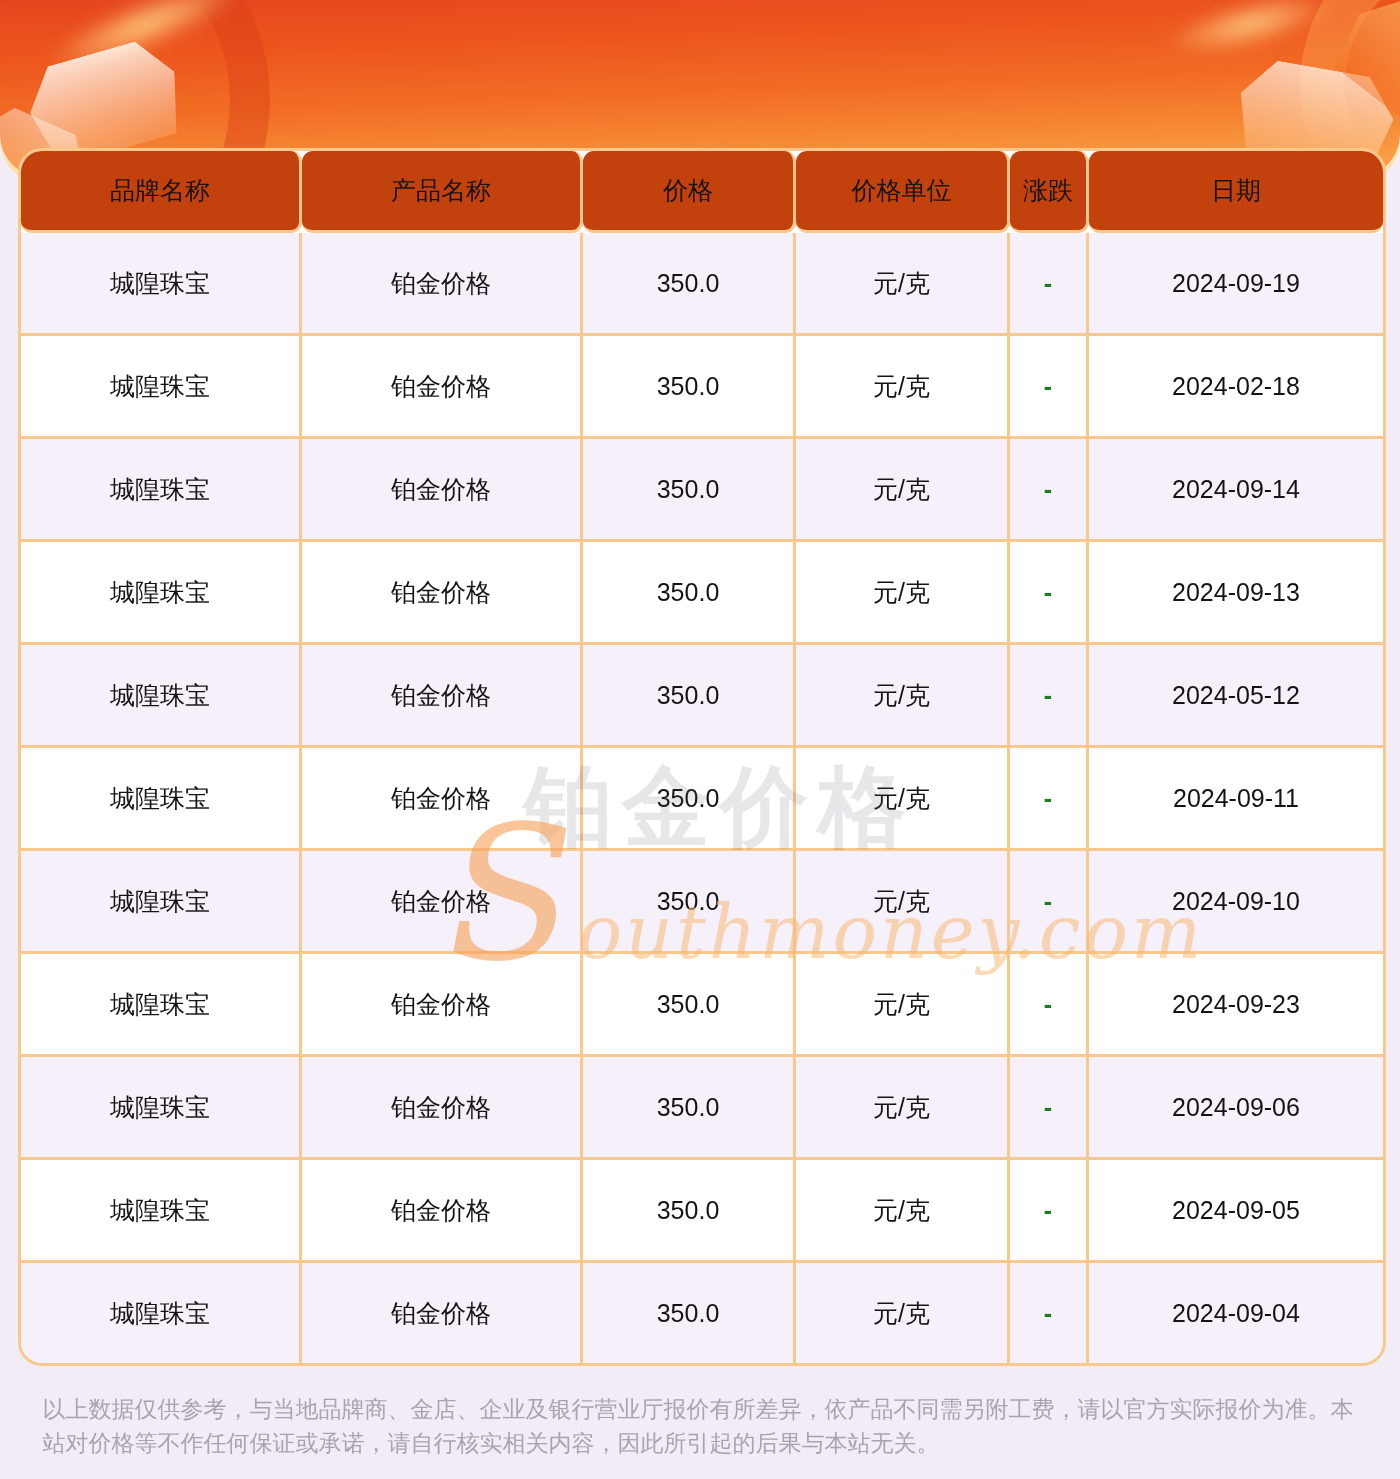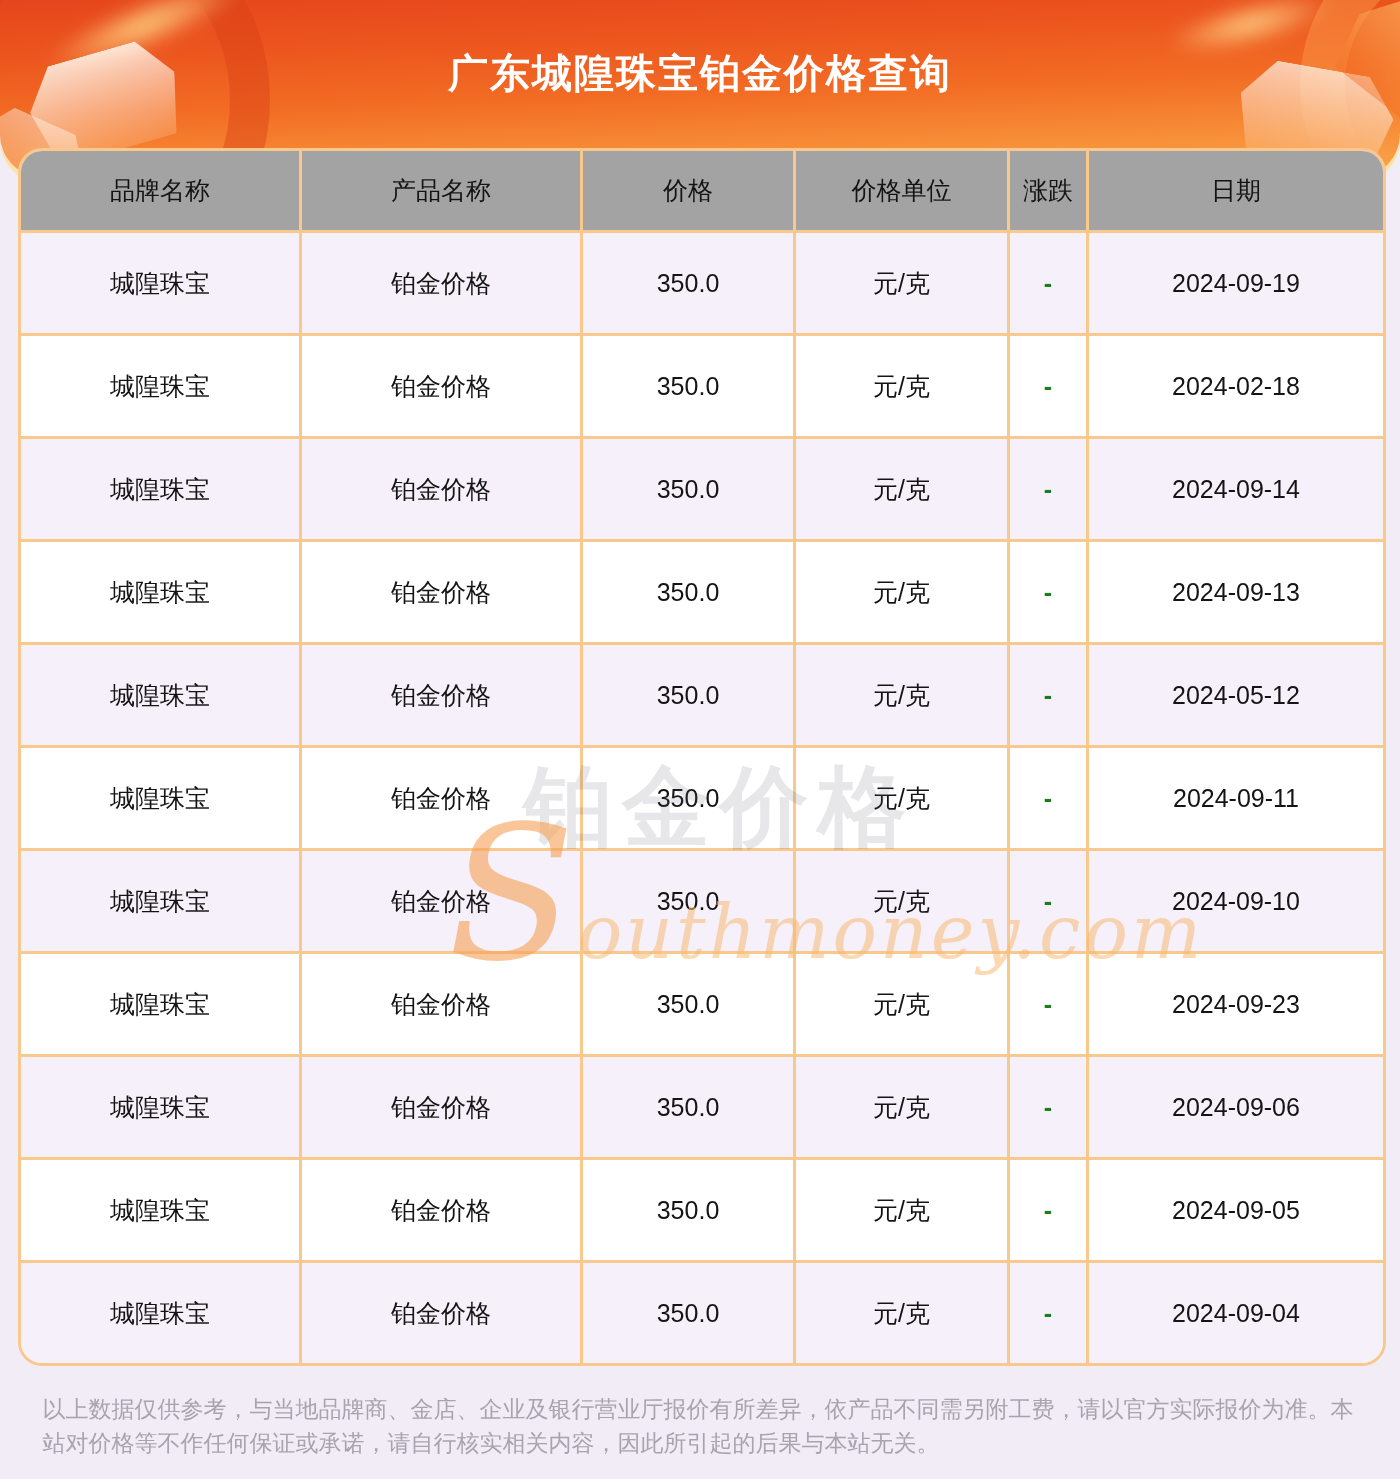--- a/index.html
+++ b/index.html
@@ -49,21 +49,21 @@
     background:#ffffff; z-index:2;
   }
   table { width:100%; border-collapse:separate; border-spacing:0; table-layout:fixed; }
   th, td {
     border-right:3px solid #f8c88c; border-bottom:3px solid #f8c88c;
     padding:0; text-align:center; vertical-align:middle;
     font-size:25px; color:#141414; font-weight:normal;
     overflow:hidden;
   }
   th:last-child, td:last-child { border-right:none; }
-  thead th { height:79px; background:#a3a3a3; }
+  thead th { height:79px; background:#c2410c;border-radius:11px; }
   tbody td { height:100px; }
   tbody tr:nth-child(odd) td  { background:#f6f0fa; }
   tbody tr:nth-child(even) td { background:#ffffff; }
   tbody tr:last-child td { border-bottom:none; }
   td span, th span { position:relative; z-index:5; }
   td.c-change span { color:#1a7e1a; font-weight:bold; }
 
   
   .watermark { position:absolute; left:0; top:0; z-index:3; pointer-events:none; }
   .wm-cn {
@@ -91,21 +91,20 @@
 
 <div class="hero">
   <div class="ribbon ribbon-tl"></div>
   <div class="ribbon ribbon-tr"></div>
   <div class="streak streak-tl"></div>
   <div class="streak streak-tr"></div>
   <div class="ingot ingot-tl"></div>
   <div class="ingot ingot-tl2"></div>
   <div class="ingot ingot-tr"></div>
   <div class="ingot ingot-tr2"></div>
-  <h1>广东城隍珠宝铂金价格查询</h1>
 </div>
 
 <div class="table-wrap">
   <table>
     <colgroup>
       <col style="width:281px">
         <col style="width:281px">
         <col style="width:213px">
       <col style="width:214px">
         <col style="width:79px">

